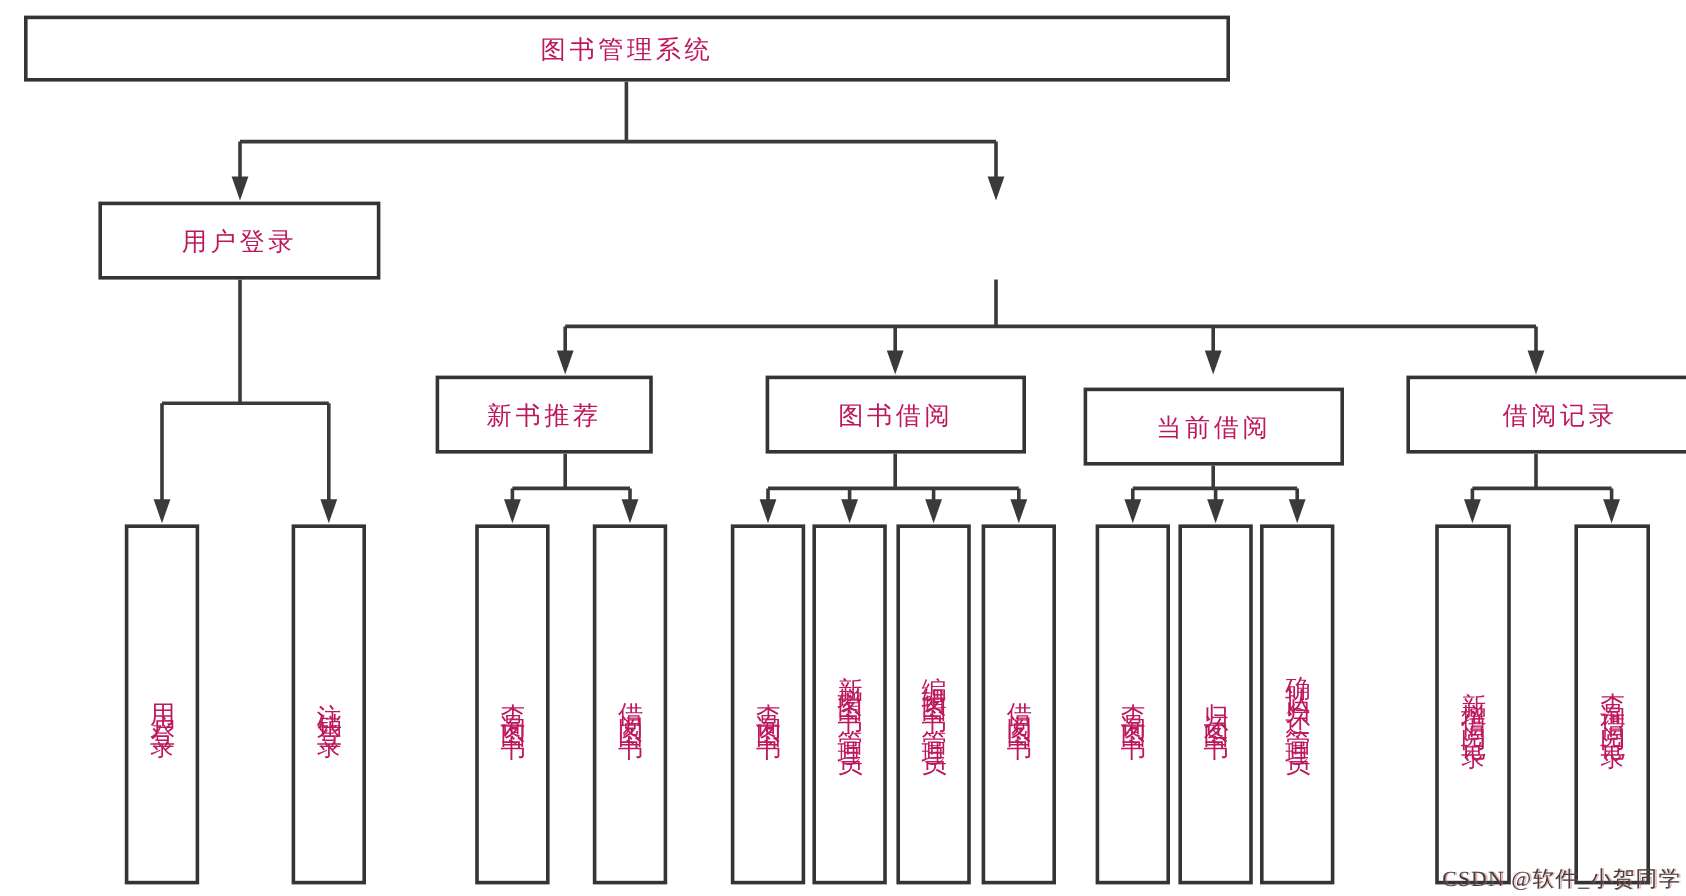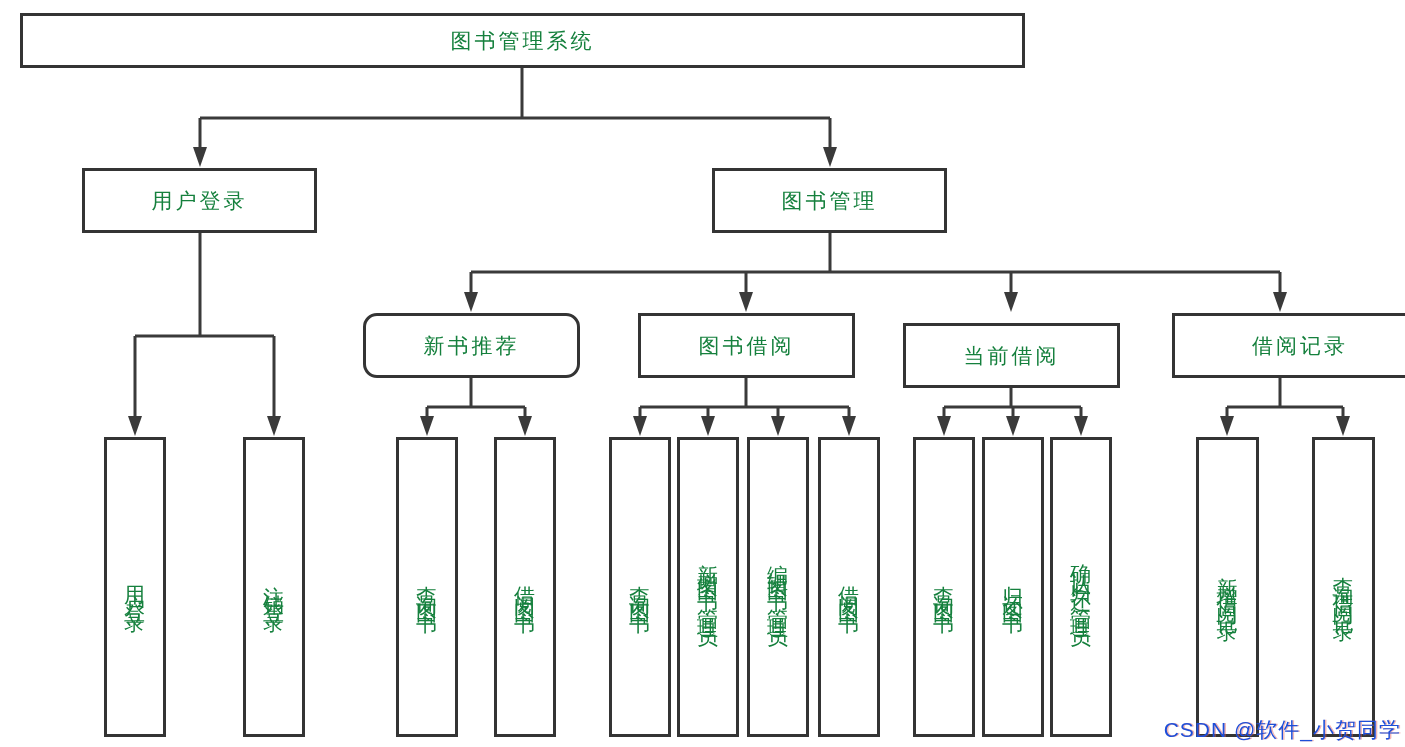--- a/index.html
+++ b/index.html
@@ -21,44 +21,45 @@
     z-index: 1;
   }
   .node {
     position: absolute;
     box-sizing: border-box;
     border: 3px solid #343434;
     background: #ffffff;
     display: flex;
     align-items: center;
     justify-content: center;
-    color: #15803d;
+    color: #be185d;
     font-size: 21px;
     letter-spacing: 3px;
     z-index: 2;
     text-align: center;
     white-space: nowrap;
   }
   .vnode {
     writing-mode: vertical-rl;
     text-orientation: mixed;
     letter-spacing: 9px;
     font-size: 21px;
     line-height: 1;
   }
   #watermark {
     position: absolute;
     right: 4px;
     bottom: 3px;
-    font-size: 21px;
-    color: #1d4ed8;
+    font-size: 18px;
+    color: #404040;
     letter-spacing: 1px;
     text-shadow: 1.5px 0 0 rgba(224, 90, 90, 0.45);
     z-index: 5;
     white-space: nowrap;
+    font-family: Liberation Serif, serif;
   }
 </style>
 </head>
 <body>
 
 <div id="canvas">
 
   <svg id="connectors" viewBox="0 0 1405 747" xmlns="http://www.w3.org/2000/svg">
     <path id="edges" fill="none" stroke="#3a3a3a" stroke-width="3" d="
       M522 68 V118 M200 118 H830 M200 118 V148 M830 118 V148
@@ -87,23 +88,22 @@
         <polygon points="1006,416 1020,416 1013,436"></polygon>
         <polygon points="1074,416 1088,416 1081,436"></polygon>
         <polygon points="1220,416 1234,416 1227,436"></polygon>
         <polygon points="1336,416 1350,416 1343,436"></polygon>
       </g>
   </svg>
 
   <div class="node" style="left:20px; top:13px; width:1005px; height:55px;">图书管理系统</div>
 
   <div class="node" style="left:82px; top:168px; width:235px; height:65px;">用户登录</div>
-  <div class="node" style="left:712px; top:168px; width:235px; height:65px;">图书管理</div>
 
-  <div class="node" style="left:363px; top:313px; width:217px; height:65px;border-radius:14px;">新书推荐</div>
+  <div class="node" style="left:363px; top:313px; width:181px; height:65px;">新书推荐</div>
   <div class="node" style="left:638px; top:313px; width:217px; height:65px;font-family:Liberation Serif, serif;">图书借阅</div>
   <div class="node" style="left:903px; top:313px; width:217px; height:65px;margin-top:10px;">当前借阅</div>
   <div class="node" style="left:1172px; top:313px; width:256px; height:65px;">借阅记录</div>
 
   <div class="node vnode" style="left:104px; top:437px; width:62px; height:300px;">用户登录</div>
   <div class="node vnode" style="left:243px; top:437px; width:62px; height:300px;">注销登录</div>
 
   <div class="node vnode" style="left:396px; top:437px; width:62px; height:300px;">查询图书</div>
   <div class="node vnode" style="left:494px; top:437px; width:62px; height:300px;">借阅图书</div>
 

